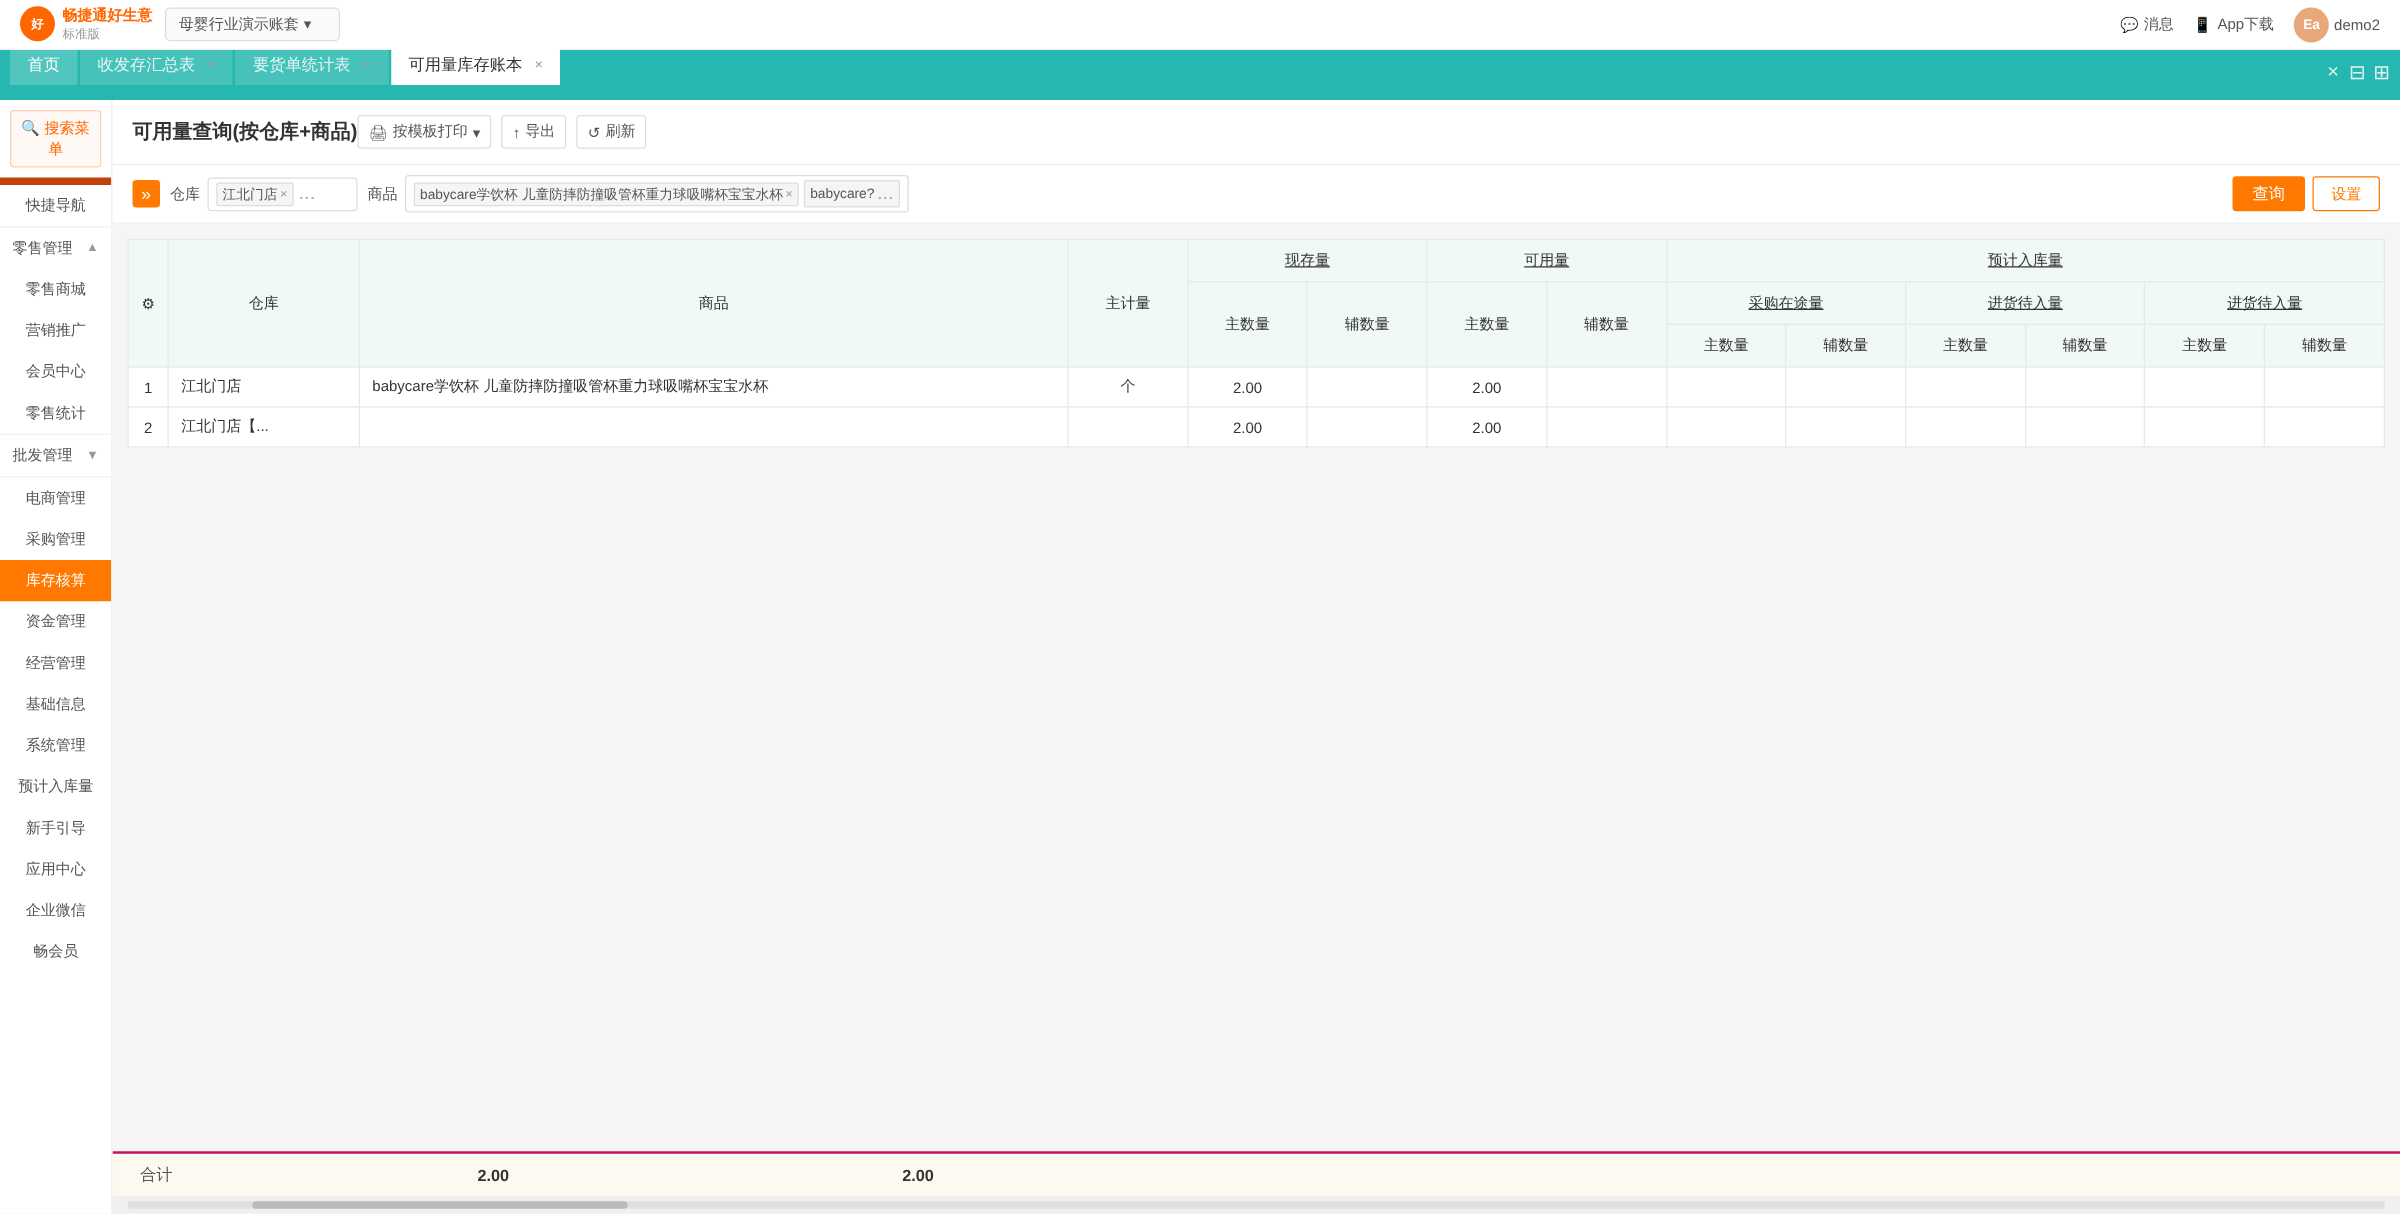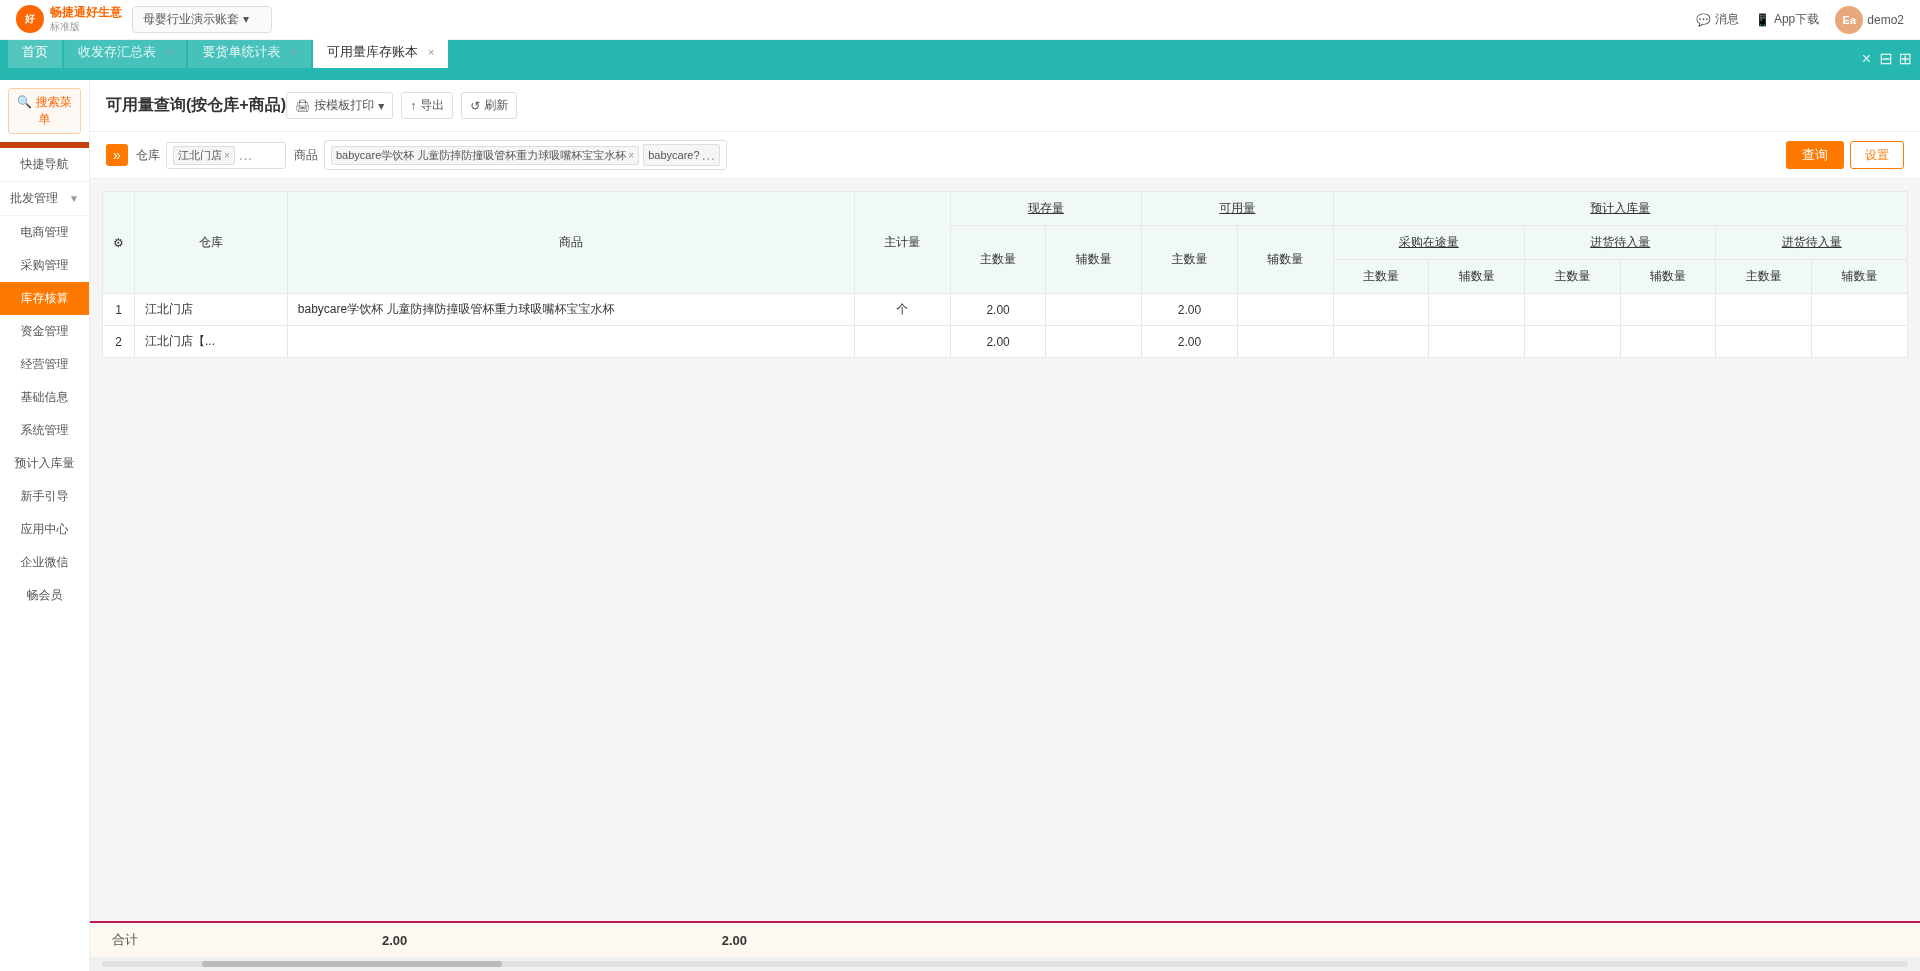--- a/index.html
+++ b/index.html
@@ -150,20 +150,38 @@
   <div class="sidebar">
     <div class="sidebar-search">
       <div class="sidebar-search-btn">
         <span>🔍</span>
         <span>搜索菜单</span>
       </div>
     </div>
     <div class="sidebar-section">
       <div class="sidebar-item">
         <span>快捷导航</span>
+      </div>
+    </div>
+    <div class="sidebar-section">
+      <div class="sidebar-group-label">
+        <span>零售管理</span>
+        <span class="arrow">▲</span>
+      </div>
+      <div class="sidebar-item">
+        <span>零售商城</span>
+      </div>
+      <div class="sidebar-item">
+        <span>营销推广</span>
+      </div>
+      <div class="sidebar-item">
+        <span>会员中心</span>
+      </div>
+      <div class="sidebar-item">
+        <span>零售统计</span>
       </div>
     </div>
     <div class="sidebar-section">
       <div class="sidebar-group-label">
         <span>批发管理</span>
         <span class="arrow">▼</span>
       </div>
     </div>
     <div class="sidebar-item">
       <span>电商管理</span>

